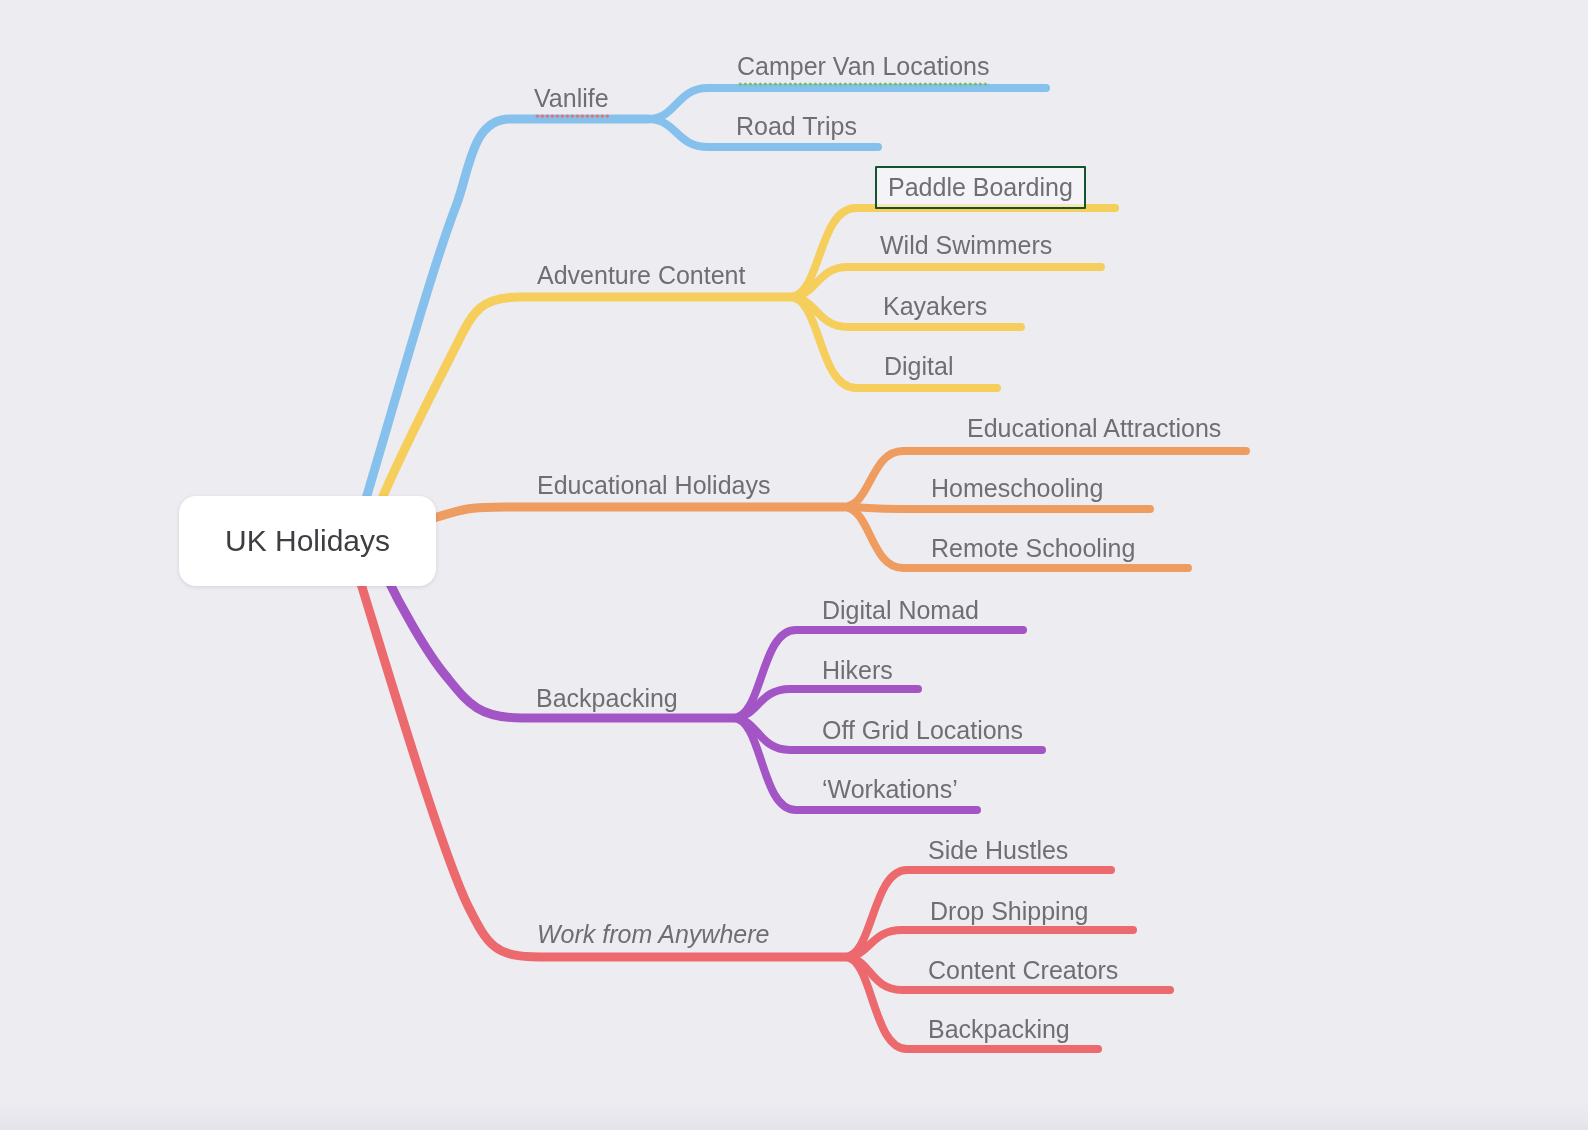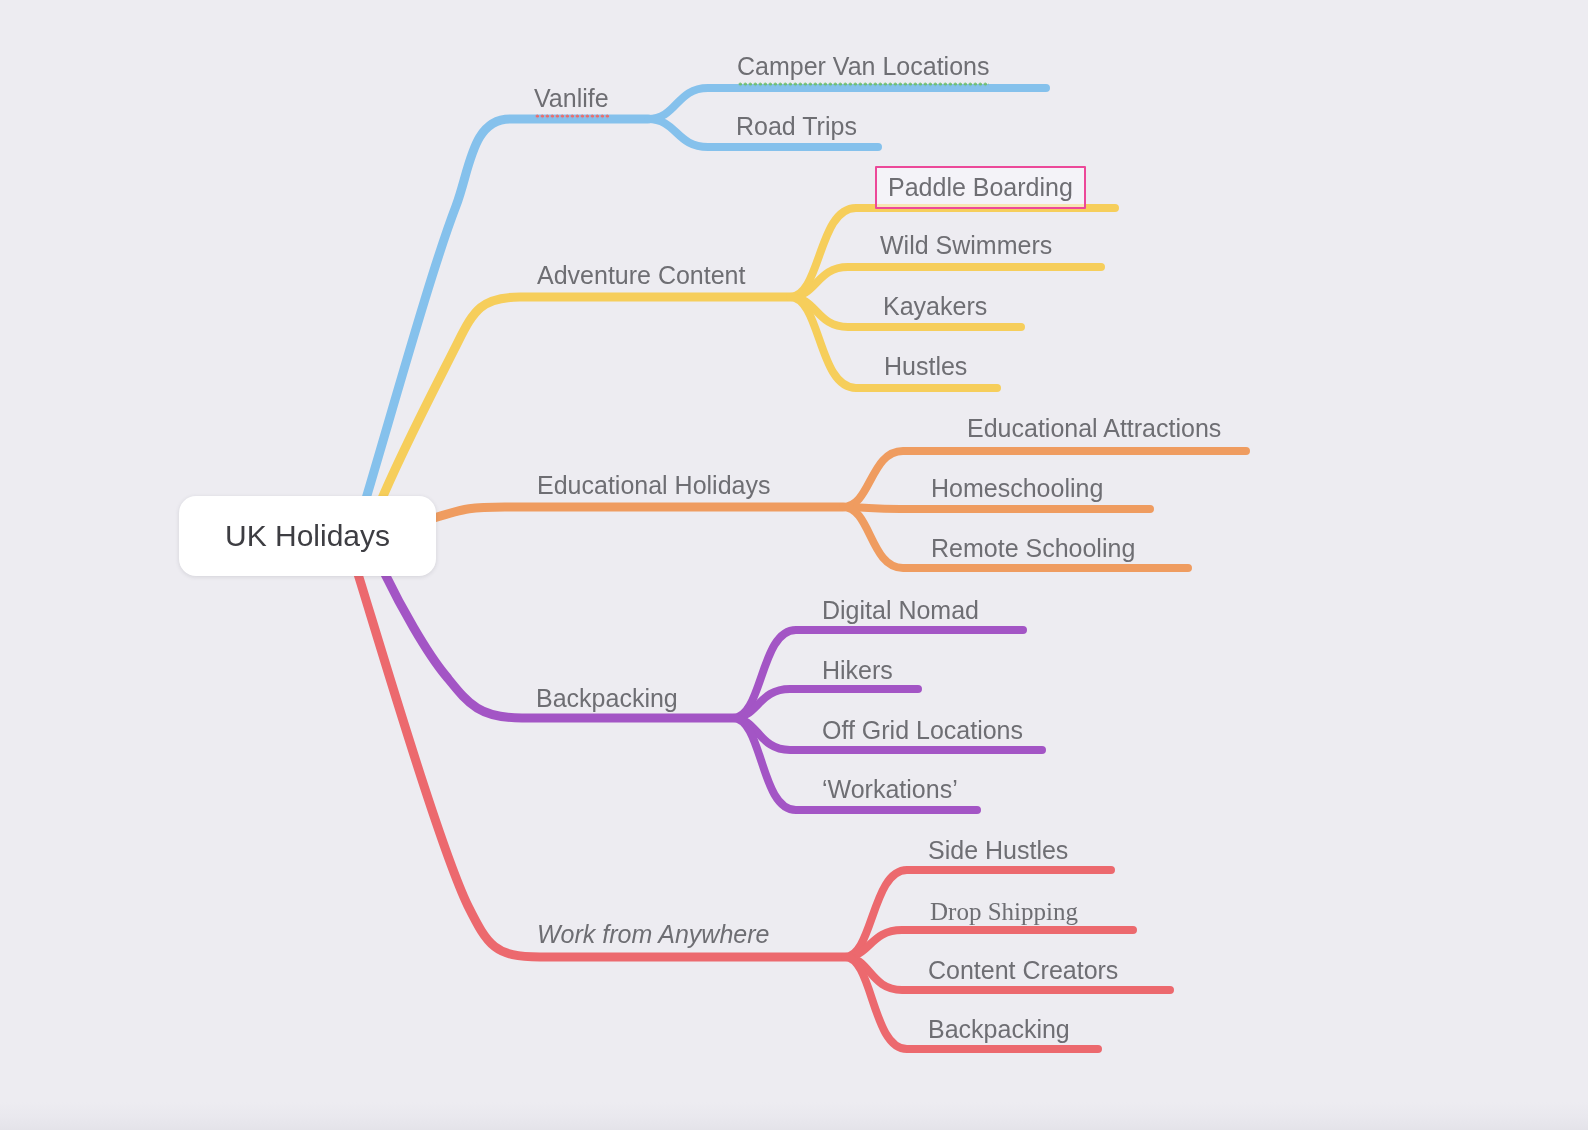--- a/index.html
+++ b/index.html
@@ -36,42 +36,42 @@
     line-height: 1.1;
     color: #6E6E73;
     white-space: nowrap;
     cursor: default;
   }
   .root-node {
     position: absolute;
     left: 179px;
     top: 496px;
     width: 257px;
-    height: 80px;
+    height: 90px;
     background: #FFFFFF;
     border-radius: 17px;
     box-shadow: 0 1px 4px rgba(60,60,70,0.14);
     display: flex;
     align-items: center;
     justify-content: center;
   }
   .root-node span {
     font-size: 30px;
     color: #3D3D42;
   }
   .sel-box {
     position: absolute;
     left: 875px;
     top: 166px;
     height: 43px;
     box-sizing: border-box;
     display: flex;
     align-items: center;
     padding: 0 11px;
-    border: 2px solid #ec4899;
+    border: 2px solid #14532d;
     border-radius: 1px;
     background: rgba(250,250,253,0.55);
     font-size: 25px;
     color: #6E6E73;
     white-space: nowrap;
   }
   
   .u-spell {
     padding-bottom: 6px;
     background-image: radial-gradient(circle at 2.2px 2.2px, #EC6B6B 1.5px, rgba(0,0,0,0) 1.9px);
@@ -160,21 +160,21 @@
   <div class="sel-box">
     <span>Paddle Boarding</span>
   </div>
   <div class="lbl" style="left:880px; top:246px;">
     <span>Wild Swimmers</span>
   </div>
   <div class="lbl" style="left:883px; top:307px;">
     <span>Kayakers</span>
   </div>
   <div class="lbl" style="left:884px; top:367px;">
-    <span>Hustles</span>
+    <span>Digital</span>
   </div>
 
   <div class="lbl" style="left:537px; top:486px;">
     <span>Educational Holidays</span>
   </div>
   <div class="lbl" style="left:931px; top:429px;margin-left:36px;">
     <span>Educational Attractions</span>
   </div>
   <div class="lbl" style="left:931px; top:489px;">
     <span>Homeschooling</span>
@@ -198,21 +198,21 @@
   <div class="lbl" style="left:822px; top:790px;">
     <span>‘Workations’</span>
   </div>
 
   <div class="lbl" style="left:537px; top:935px;font-style:italic;">
     <span>Work from Anywhere</span>
   </div>
   <div class="lbl" style="left:928px; top:851px;">
     <span>Side Hustles</span>
   </div>
-  <div class="lbl" style="left:930px; top:912px;font-family:Liberation Serif, serif;">
+  <div class="lbl" style="left:930px; top:912px;">
     <span>Drop Shipping</span>
   </div>
   <div class="lbl" style="left:928px; top:971px;">
     <span>Content Creators</span>
   </div>
   <div class="lbl" style="left:928px; top:1030px;">
     <span>Backpacking</span>
   </div>
 
   <div class="bottom-fade"></div>

